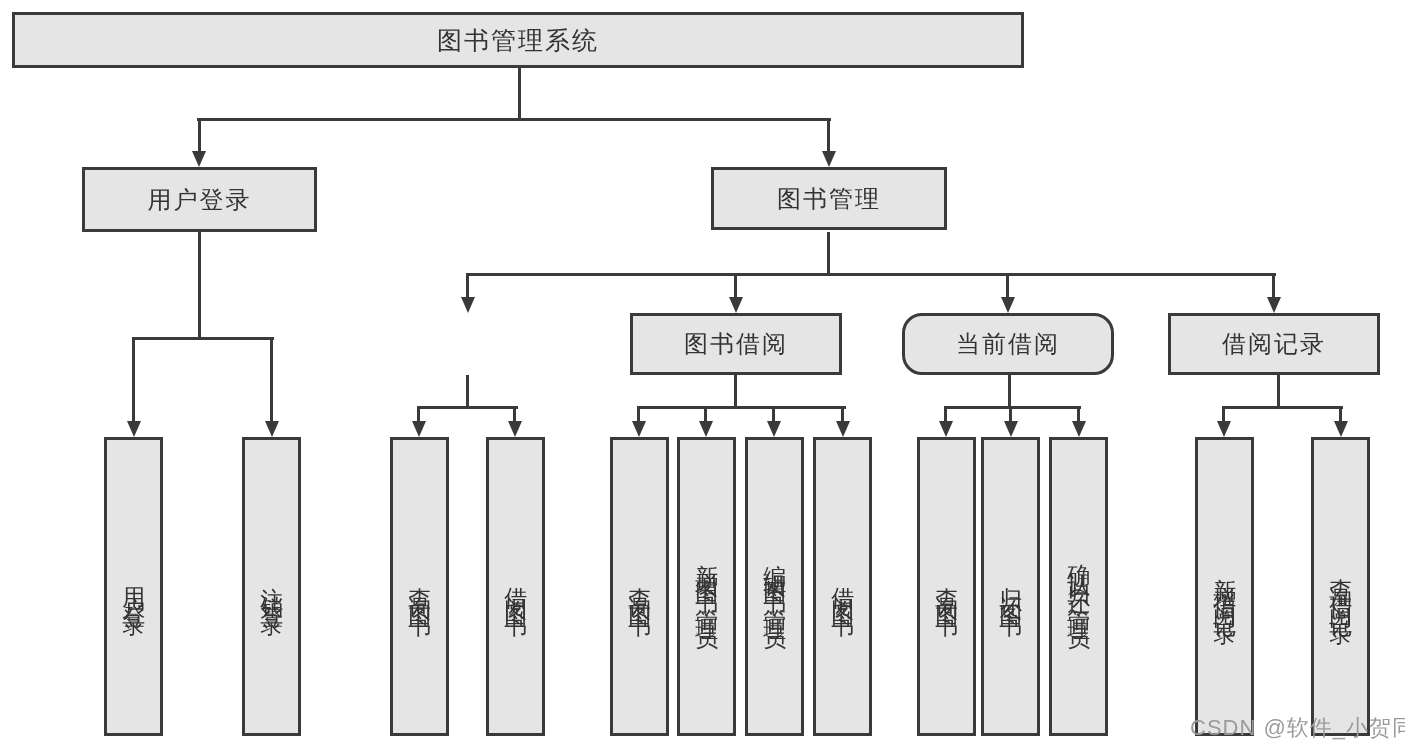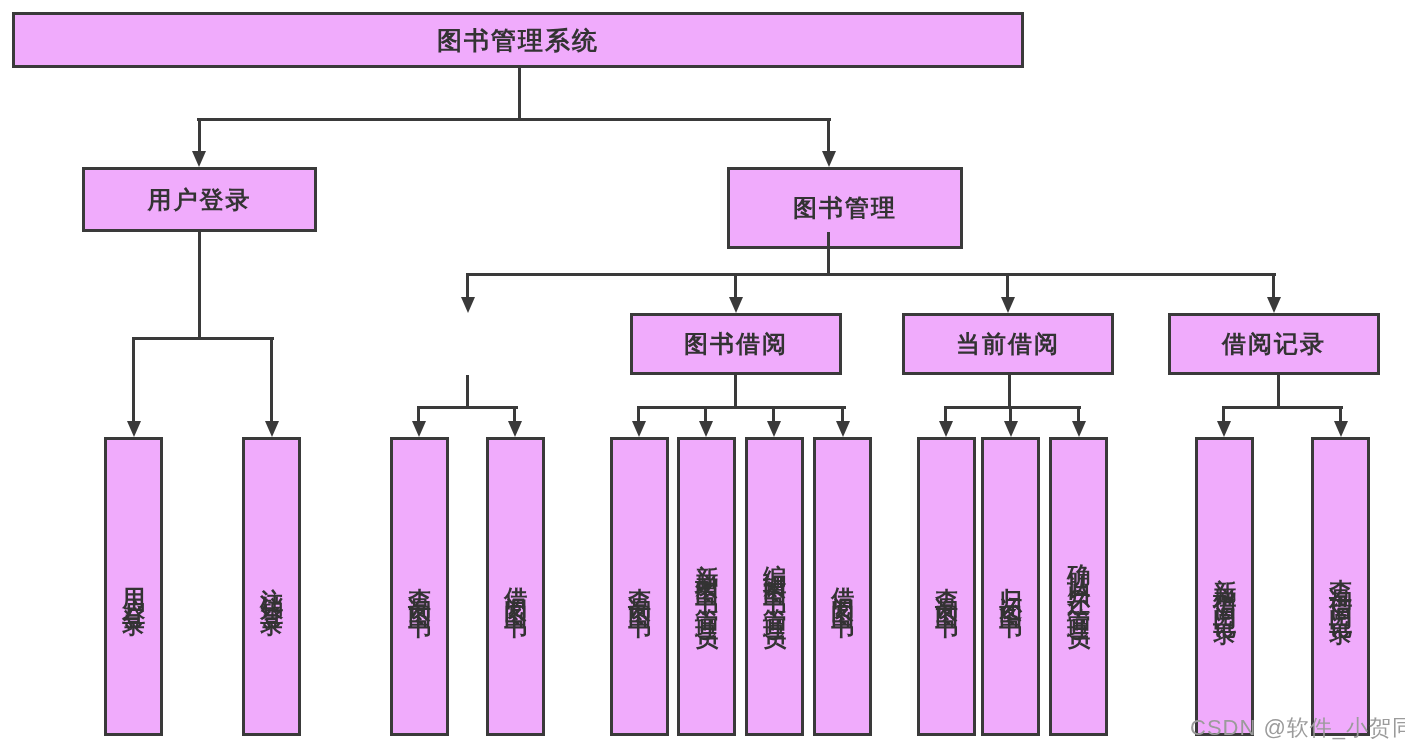--- a/index.html
+++ b/index.html
@@ -7,25 +7,24 @@
   body { font-family:"Liberation Sans", sans-serif; }
   #canvas {
     position:relative;
     width:1405px; height:747px;
     background:#ffffff;
     overflow:hidden;
   }
   .box {
     position:absolute;
     border:3px solid #3a3a3a;
-    background:#f0abfc;
+    background:#e5e5e5;
     display:flex;
     align-items:center;
     justify-content:center;
-    font-weight:bold;
   }
   .box.h span {
     font-size:24px;
     color:#333333;
     letter-spacing:2px;
     white-space:nowrap;
   }
   .box.h.title span { font-size:25px; }
   .box.v span {
     writing-mode:vertical-rl;
@@ -65,21 +64,21 @@
   <div class="vl" style="left:518px; top:68px; height:53px;"></div>
   <div class="hl" style="left:197px; top:118px; width:634px;"></div>
   <div class="vl" style="left:198px; top:121px; height:32px;"></div>
   <div class="ah" style="left:192px; top:151px;"></div>
   <div class="vl" style="left:827px; top:121px; height:32px;"></div>
   <div class="ah" style="left:822px; top:151px;"></div>
 
   <div class="box h" style="left:82px; top:167px; width:235px; height:65px;">
     <span>用户登录</span>
   </div>
-  <div class="box h" style="left:711px; top:167px; width:236px; height:82px;margin-left:16px;">
+  <div class="box h" style="left:711px; top:167px; width:236px; height:63px;">
     <span>图书管理</span>
   </div>
 
   <div class="vl" style="left:198px; top:232px; height:108px;"></div>
   <div class="hl" style="left:132px; top:337px; width:142px;"></div>
   <div class="vl" style="left:132px; top:340px; height:83px;"></div>
   <div class="ah" style="left:127px; top:421px;"></div>
   <div class="vl" style="left:270px; top:340px; height:83px;"></div>
   <div class="ah" style="left:265px; top:421px;"></div>
 
@@ -90,21 +89,21 @@
   <div class="vl" style="left:734px; top:276px; height:23px;"></div>
   <div class="ah" style="left:729px; top:297px;"></div>
   <div class="vl" style="left:1006px; top:276px; height:23px;"></div>
   <div class="ah" style="left:1001px; top:297px;"></div>
   <div class="vl" style="left:1272px; top:276px; height:23px;"></div>
   <div class="ah" style="left:1267px; top:297px;"></div>
 
   <div class="box h" style="left:630px; top:313px; width:212px; height:62px;">
     <span>图书借阅</span>
   </div>
-  <div class="box h" style="left:902px; top:313px; width:212px; height:62px;">
+  <div class="box h" style="left:902px; top:313px; width:212px; height:62px;border-radius:20px;">
     <span>当前借阅</span>
   </div>
   <div class="box h" style="left:1168px; top:313px; width:212px; height:62px;">
     <span>借阅记录</span>
   </div>
 
   <div class="vl" style="left:466px; top:375px; height:34px;"></div>
   <div class="vl" style="left:734px; top:375px; height:34px;"></div>
   <div class="vl" style="left:1008px; top:375px; height:34px;"></div>
   <div class="vl" style="left:1277px; top:375px; height:34px;"></div>

